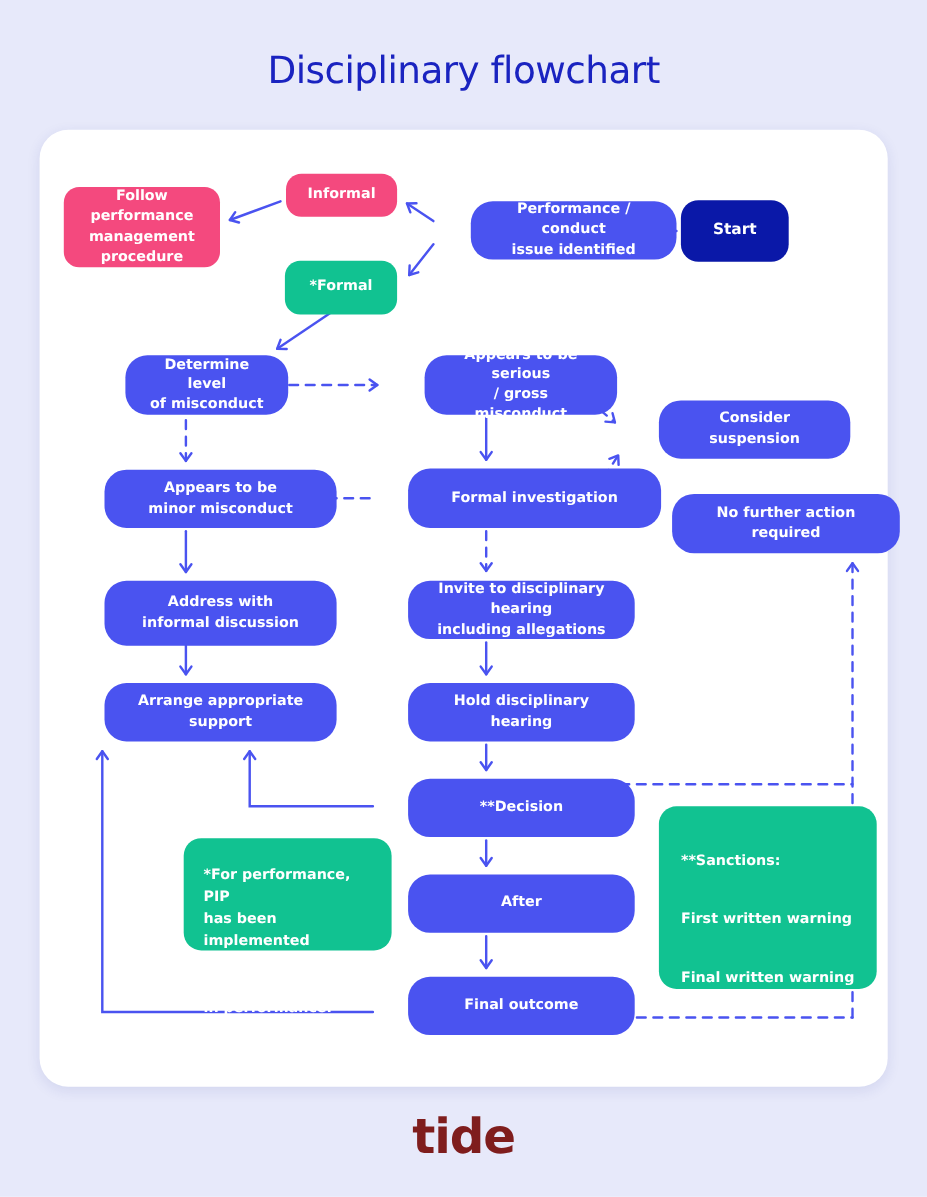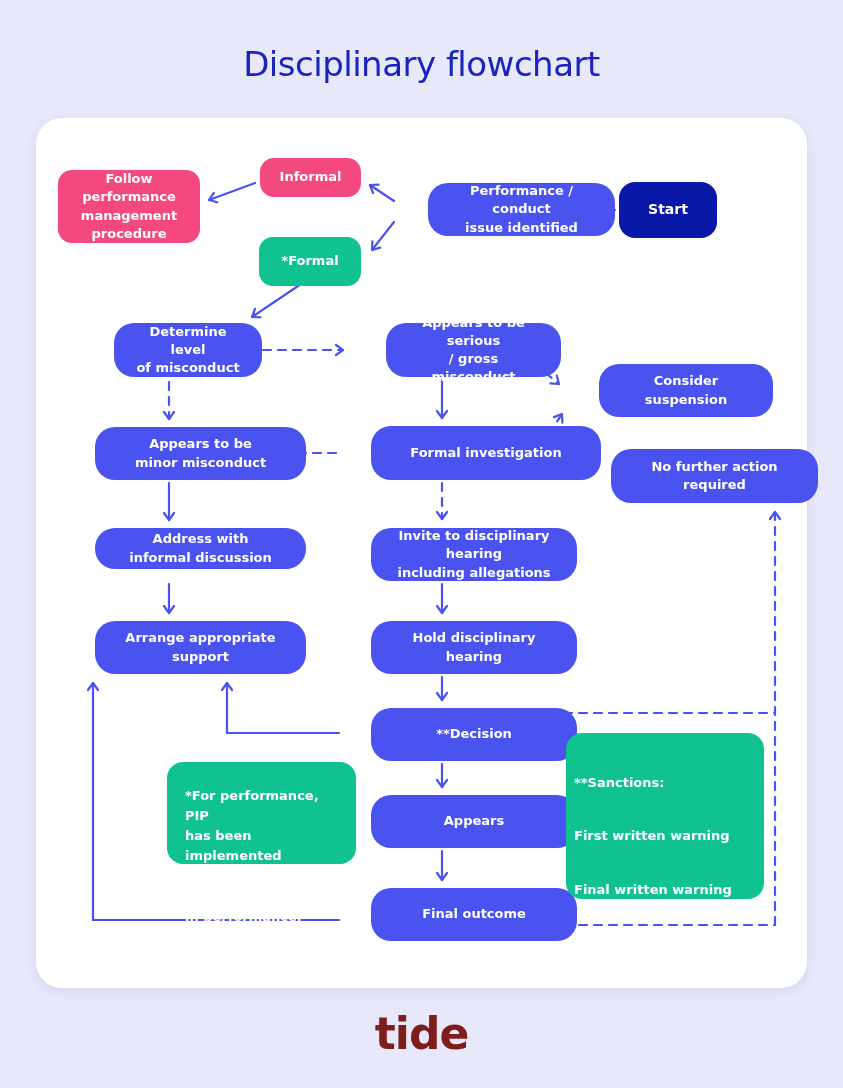--- a/index.html
+++ b/index.html
@@ -43,21 +43,21 @@
   .node.teal { background: #11C291; border-radius: 14px; }
   .note {
     position: absolute; z-index: 2;
     background: #11C291; color: #FFFFFF;
     border-radius: 16px;
     font-size: 13px; font-weight: 700; line-height: 1.55;
     white-space: pre-line;
     text-align: left;
   }
   .note-left { left: 119px; top: 762px; width: 189px; height: 102px; padding: 24px 18px; margin-left: 48px; }
-  .note-right { left: 566px; top: 733px; width: 198px; height: 166px; padding: 20px 8px; }
+  .note-right { left: 599px; top: 733px; width: 198px; height: 166px; padding: 20px 20px; }
   .note-right .sanction-item { margin-top: 13px; }
   .brand {
     position: absolute; left: 0; top: 1008px; width: 843px;
     text-align: center;
     font-size: 44px; font-weight: 800; letter-spacing: -1px;
     color: #7f1d1d;
   }
 </style>
 </head>
 <body>
@@ -125,34 +125,34 @@
 
 <div class="node blue" style="left:568px;top:364px;width:174px;height:53px">Consider suspension</div>
 
 <div class="node blue" style="left:64px;top:427px;width:211px;height:53px">Appears to be
 minor misconduct</div>
 
 <div class="node blue" style="left:340px;top:426px;width:230px;height:54px">Formal investigation</div>
 
 <div class="node blue" style="left:580px;top:449px;width:207px;height:54px">No further action required</div>
 
-<div class="node blue" style="left:64px;top:528px;width:211px;height:41px">Address with
+<div class="node blue" style="left:64px;top:528px;width:211px;height:59px">Address with
 informal discussion</div>
 
 <div class="node blue" style="left:340px;top:528px;width:206px;height:53px">Invite to disciplinary hearing
 including allegations</div>
 
 <div class="node blue" style="left:64px;top:621px;width:211px;height:53px">Arrange appropriate
 support</div>
 
 <div class="node blue" style="left:340px;top:621px;width:206px;height:53px">Hold disciplinary hearing</div>
 
 <div class="node blue" style="left:340px;top:708px;width:206px;height:53px">**Decision</div>
 
-<div class="node blue" style="left:340px;top:795px;width:206px;height:53px">Appears</div>
+<div class="node blue" style="left:340px;top:795px;width:206px;height:53px">After</div>
 
 <div class="node blue" style="left:340px;top:888px;width:206px;height:53px">Final outcome</div>
 
 <div class="note note-left">*For performance, PIP
 has been implemented
 without improvement
 in performance.</div>
 
 <div class="note note-right">
   <div>**Sanctions:</div>

